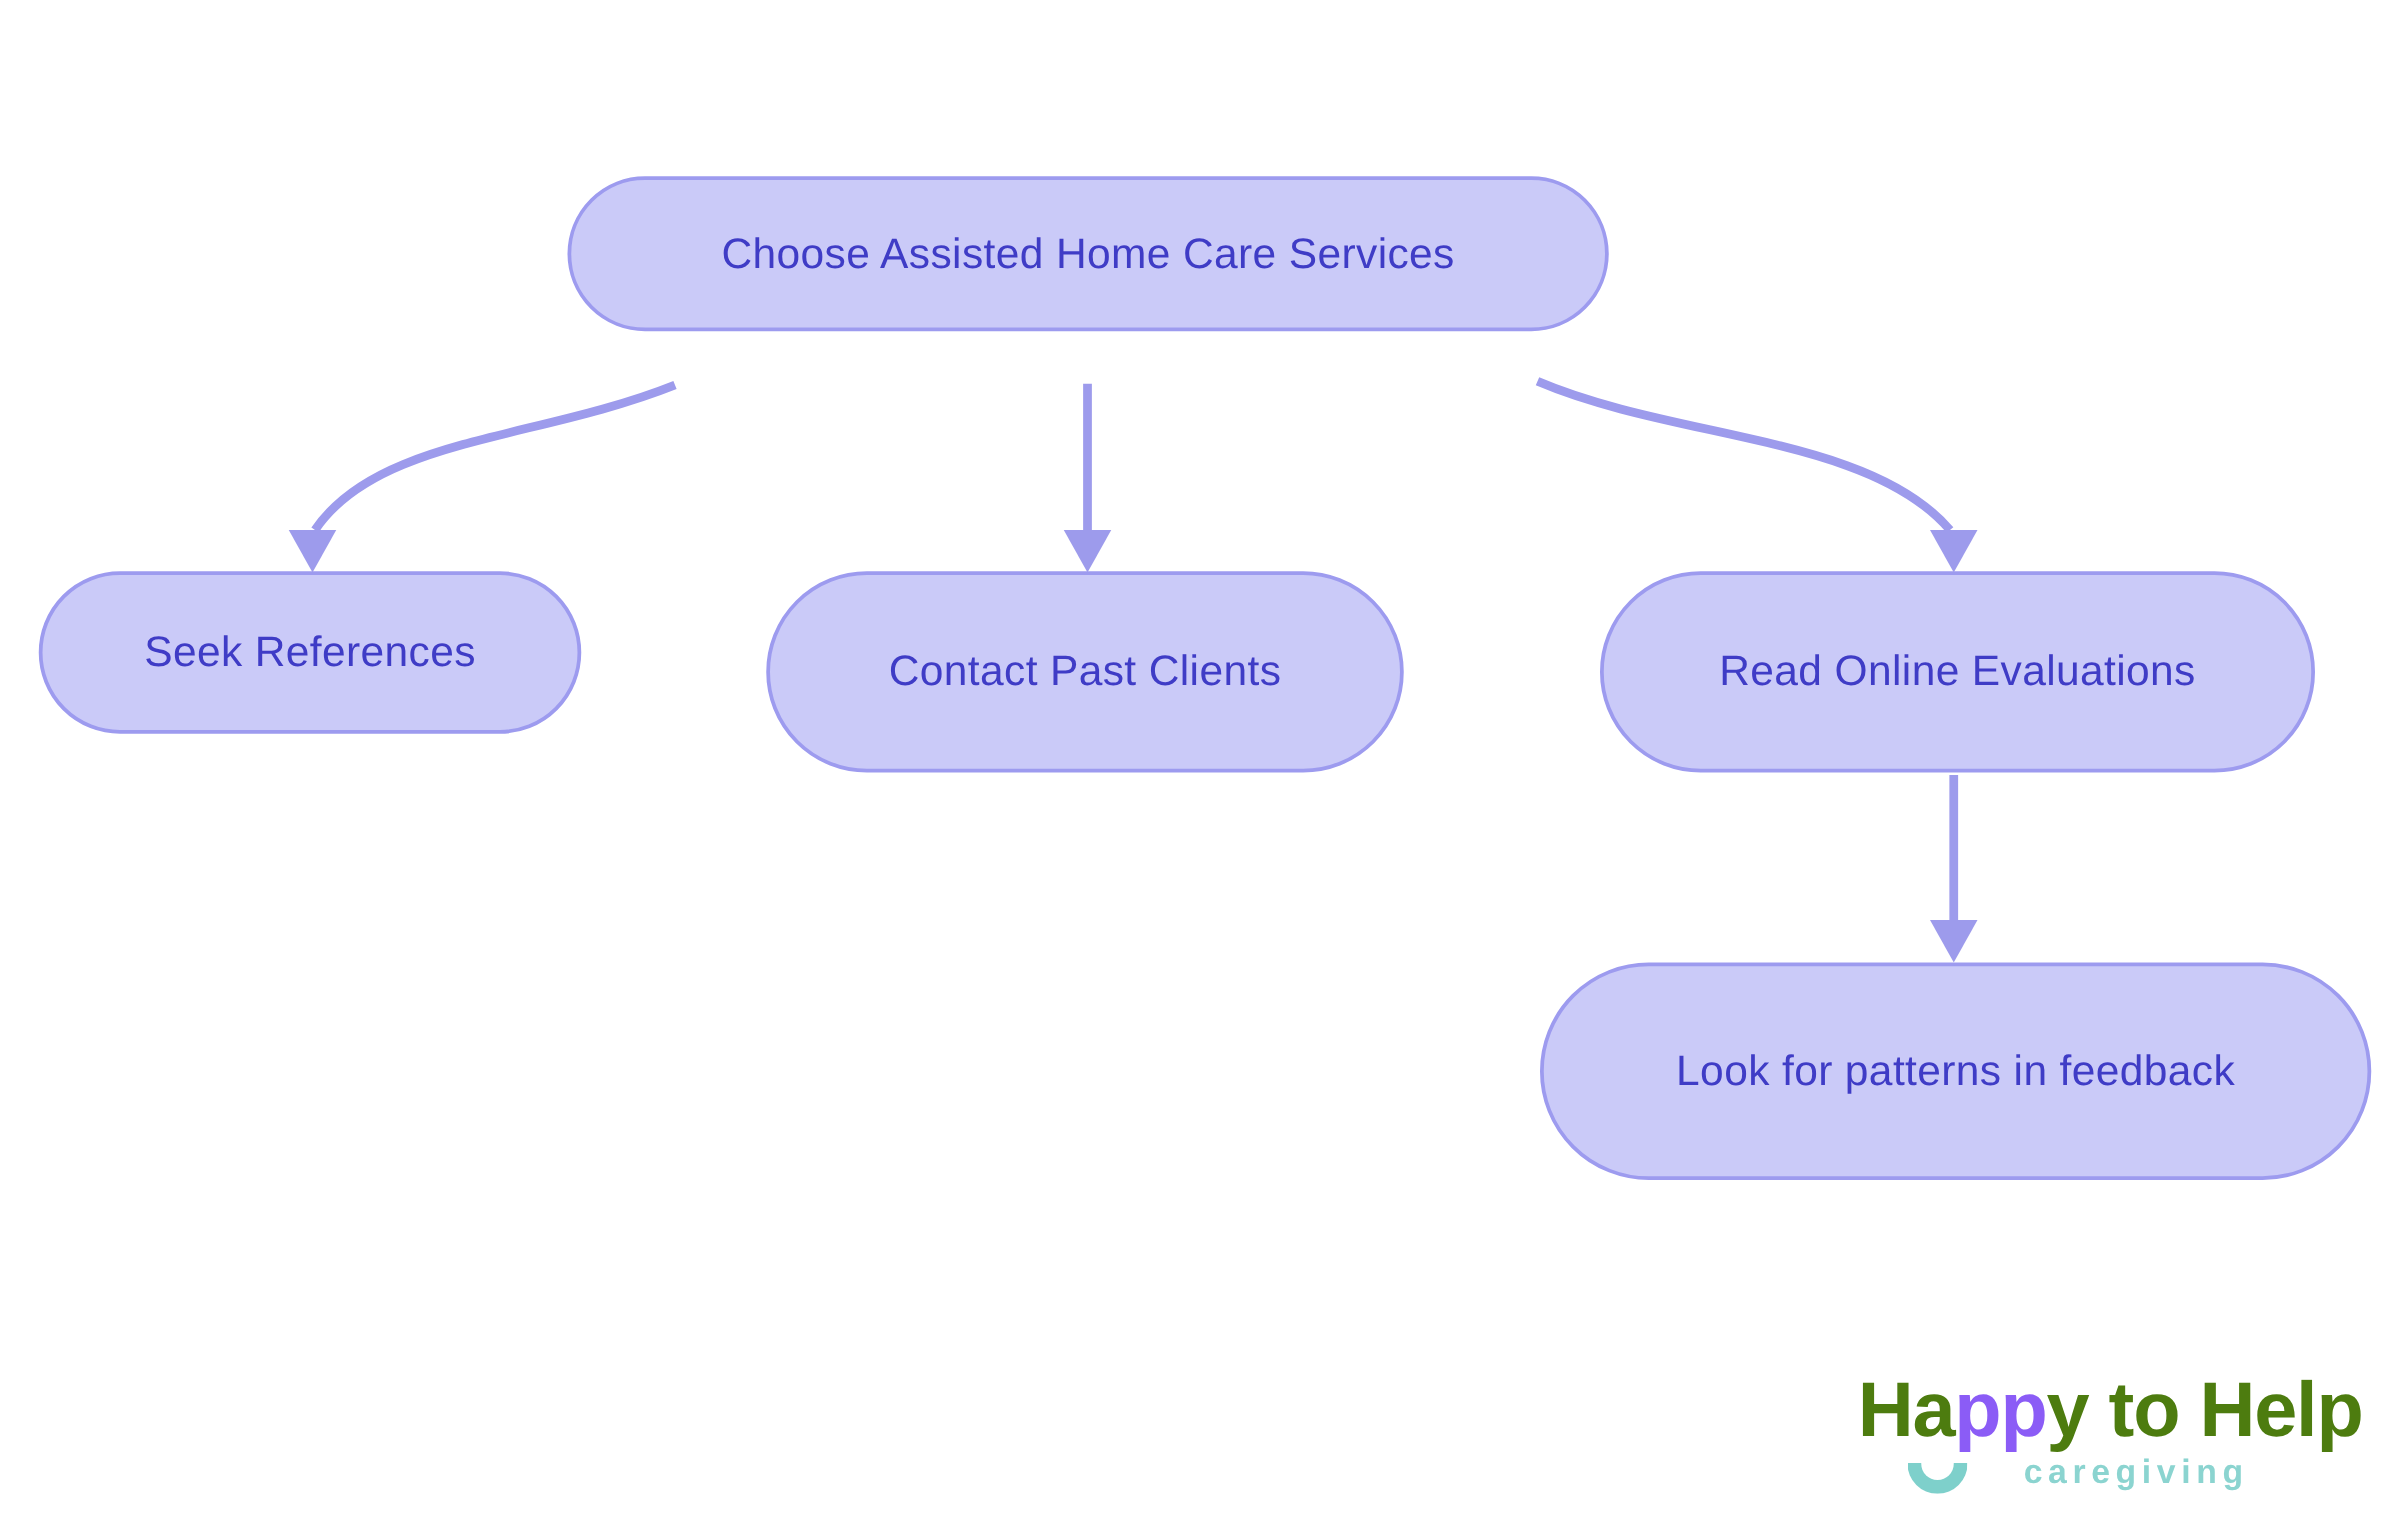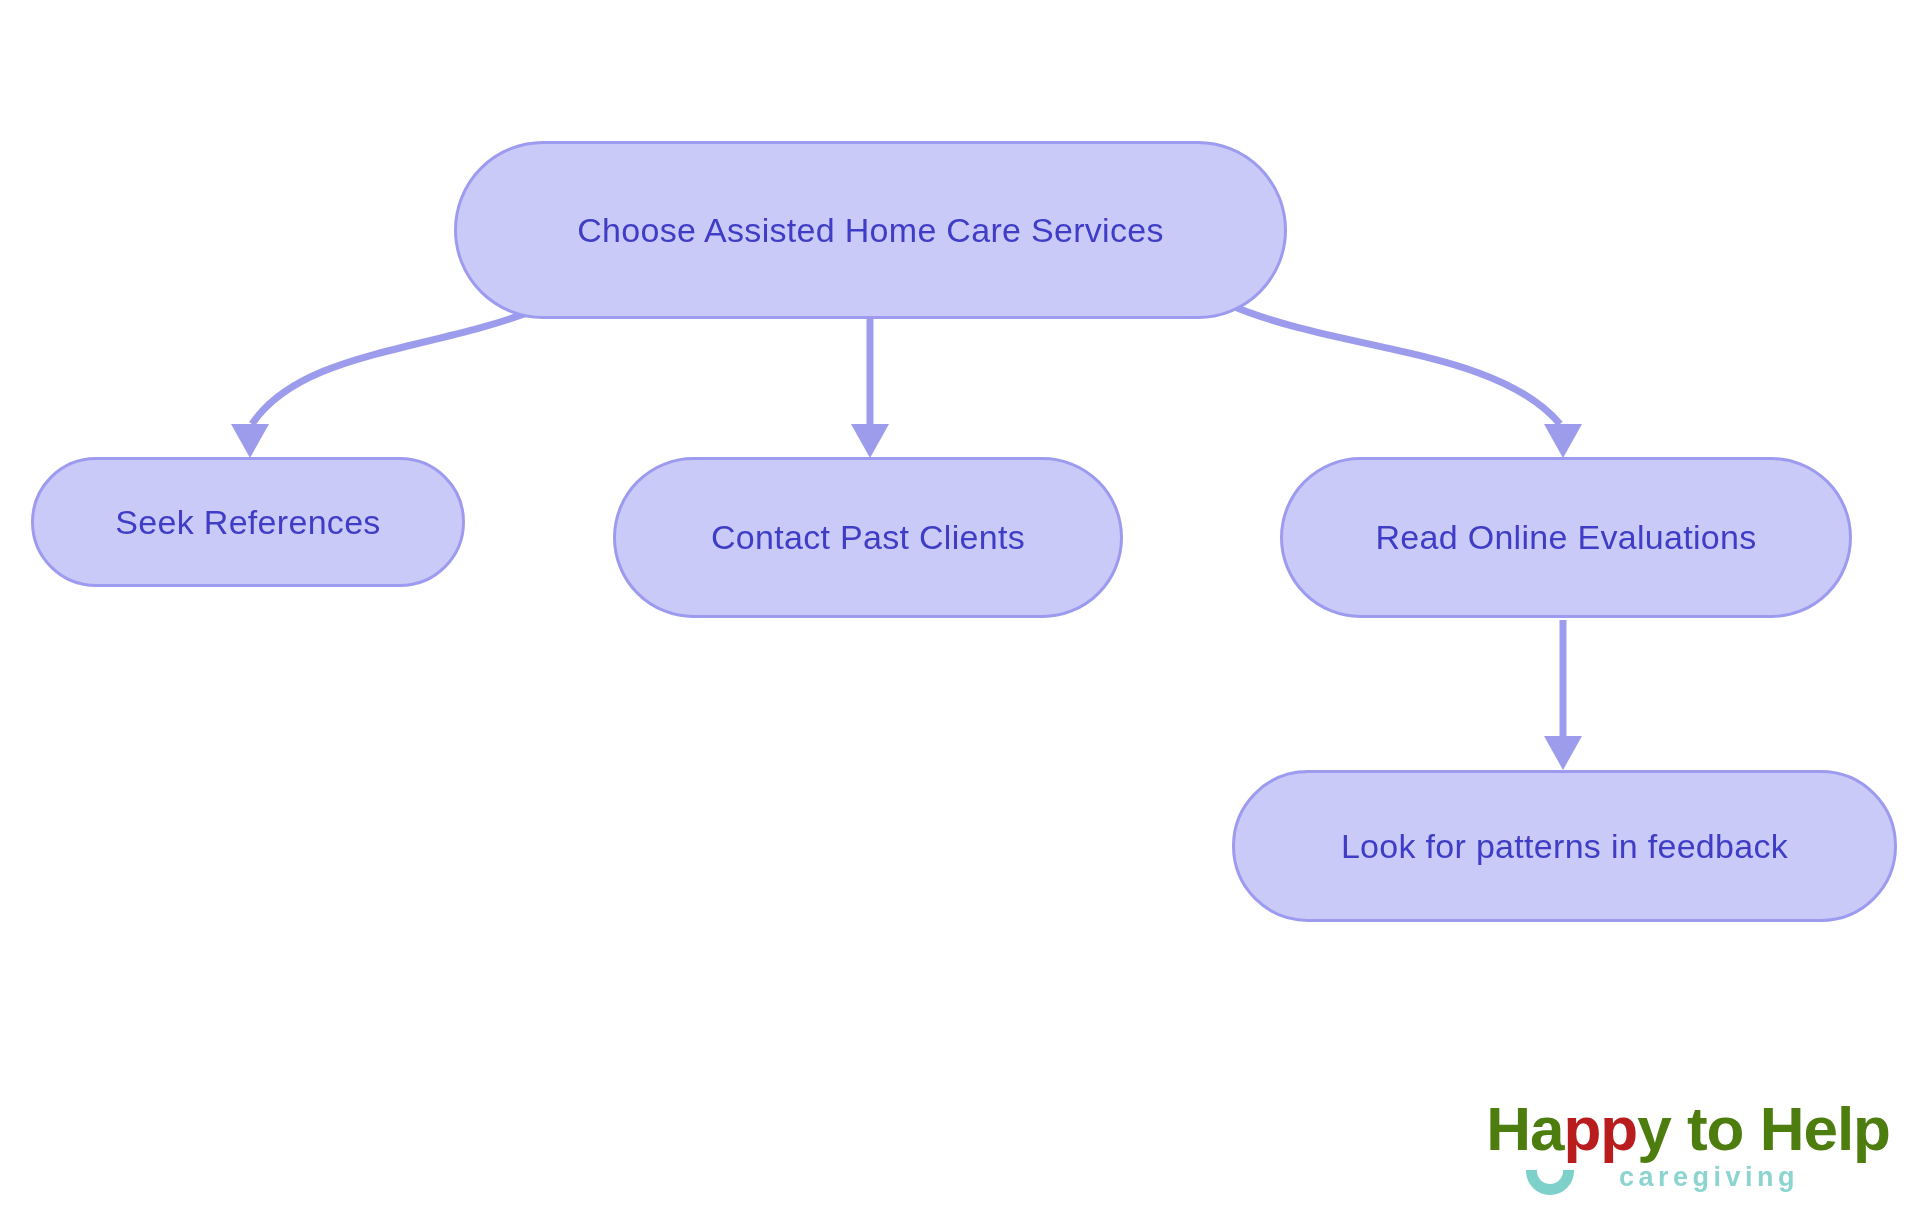--- a/index.html
+++ b/index.html
@@ -19,25 +19,25 @@
     border: 3px solid #9D9BEF;
     border-radius: 90px;
     display: flex;
     align-items: center;
     justify-content: center;
     text-align: center;
     color: #3F3CC6;
     font-size: 34px;
     letter-spacing: 0.3px;
   }
-  #node-choose   { left: 454px;  top: 141px; width: 833px; height: 178px; }
+  #node-choose   { left: 454px;  top: 141px; width: 833px; height: 124px; }
   #node-seek     { left: 31px;   top: 457px; width: 434px; height: 130px; }
   #node-contact  { left: 613px;  top: 457px; width: 510px; height: 161px; }
   #node-read     { left: 1280px; top: 457px; width: 572px; height: 161px; }
-  #node-patterns { left: 1232px; top: 770px; width: 665px; height: 152px; text-align: center; }
+  #node-patterns { left: 1232px; top: 770px; width: 665px; height: 174px; text-align: center; }
   
   #edges {
     position: absolute;
     left: 0; top: 0;
     width: 1920px; height: 1215px;
     pointer-events: none;
   }
   
   #logo {
     position: absolute;
@@ -47,21 +47,21 @@
     text-align: right;
   }
   .logo-title {
     font-size: 62px;
     font-weight: bold;
     letter-spacing: -1px;
     line-height: 1.0;
     white-space: nowrap;
   }
   .logo-coral { color: #4d7c0f; }
-  .logo-teal  { color: #b91c1c; }
+  .logo-teal  { color: #8b5cf6; }
   .logo-subtitle {
     margin-top: 2px;
     margin-right: 91px;
     font-size: 27px;
     font-weight: bold;
     letter-spacing: 4.5px;
     color: #8BD4D0;
     white-space: nowrap;
   }
   .smile {

